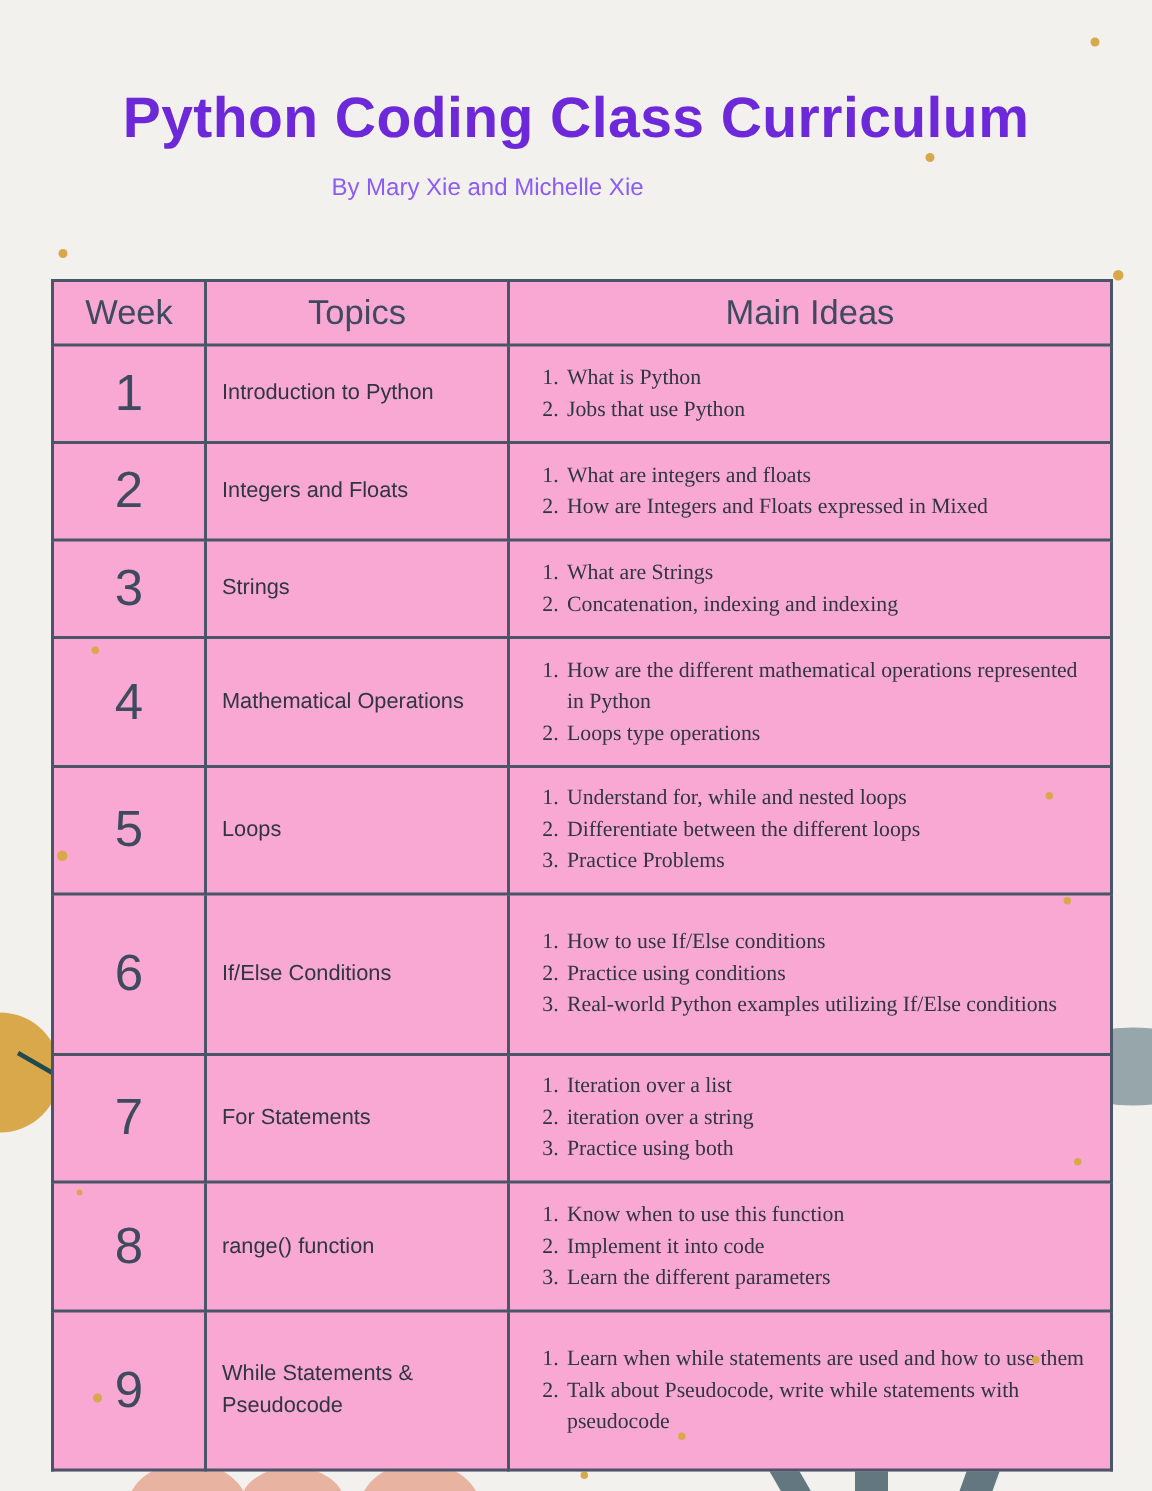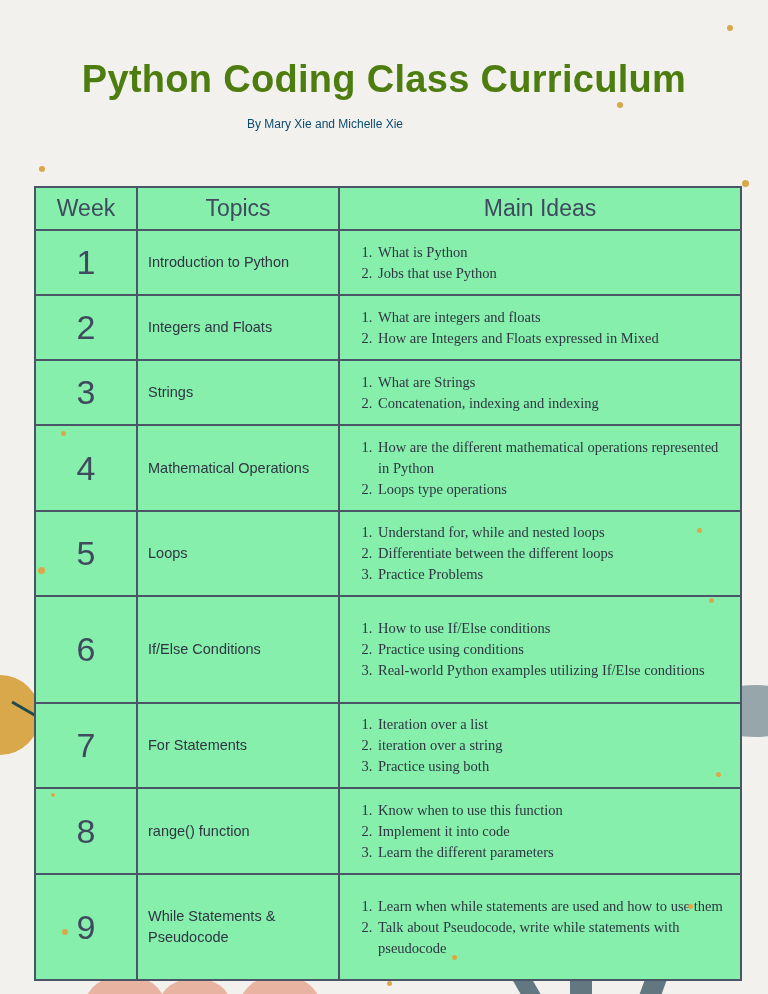--- a/index.html
+++ b/index.html
@@ -4,31 +4,31 @@
 <style>
   html, body { margin:0; padding:0; }
   body {
     width:768px; height:994px; overflow:hidden; position:relative;
     background:#f3f1ee;
     font-family:"Liberation Sans", "DejaVu Sans", sans-serif;
     color:#3f4a5e;
   }
   .title {
     position:absolute; left:0; top:58px; width:768px; text-align:center;
-    font-size:38px; font-weight:bold; color:#4d7c0f; letter-spacing:0.3px;
+    font-size:38px; font-weight:bold; color:#6d28d9; letter-spacing:0.3px;
   }
   .subtitle {
     position:absolute; left:0; top:117px; width:650px; text-align:center;
-    font-size:12px; color:#0c4a6e;
+    font-size:16px; color:#8b5cf6;
   }
   .dot { position:absolute; border-radius:50%; background:#d9a84a; }
   .shape { position:absolute; }
   table {
     position:absolute; left:34px; top:186px; width:706px;
-    border-collapse:collapse; background:#86efac; z-index:2;
+    border-collapse:collapse; background:#f9a8d4; z-index:2;
     table-layout:fixed;
   }
   td, th { border:2px solid #4b5568; padding:0; vertical-align:middle; }
   th { font-weight:normal; font-size:23px; height:41px; color:#3f4a5e; }
   td.week { text-align:center; font-size:34px; color:#3f4a5e; }
   td.topic { font-size:14.5px; padding-left:10px; line-height:21px; color:#2f3542;margin-top:36px; }
   td.ideas { font-size:14.5px; line-height:21px; color:#2f3542; padding:0 10px 0 22px;font-family:Liberation Serif, serif; }
   td.ideas ol { margin:0; padding-left:14px; }
   td.ideas li { padding-left:2px; }
   .top-layer { z-index:3; }

